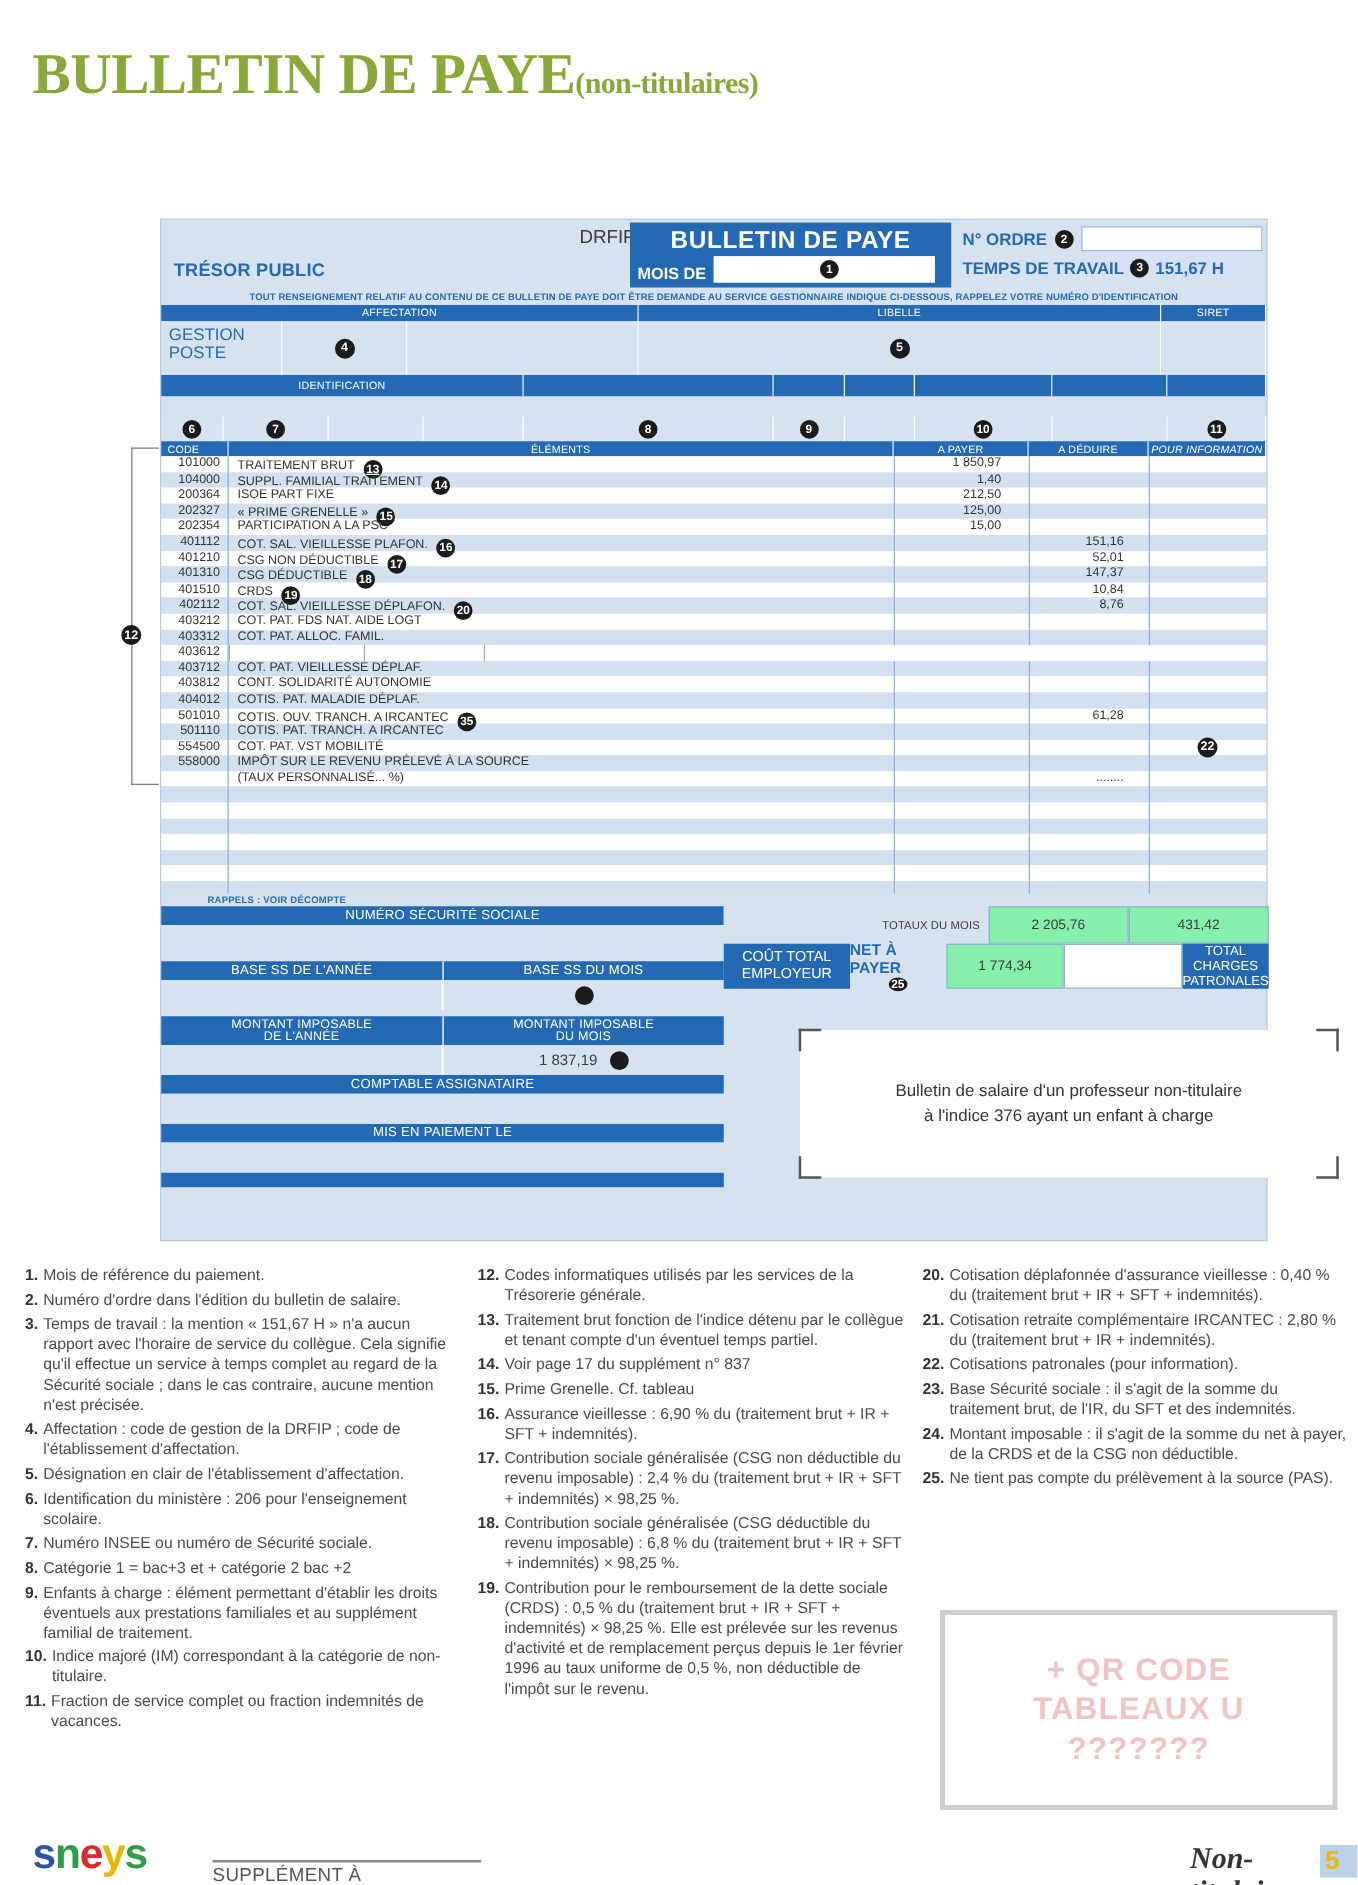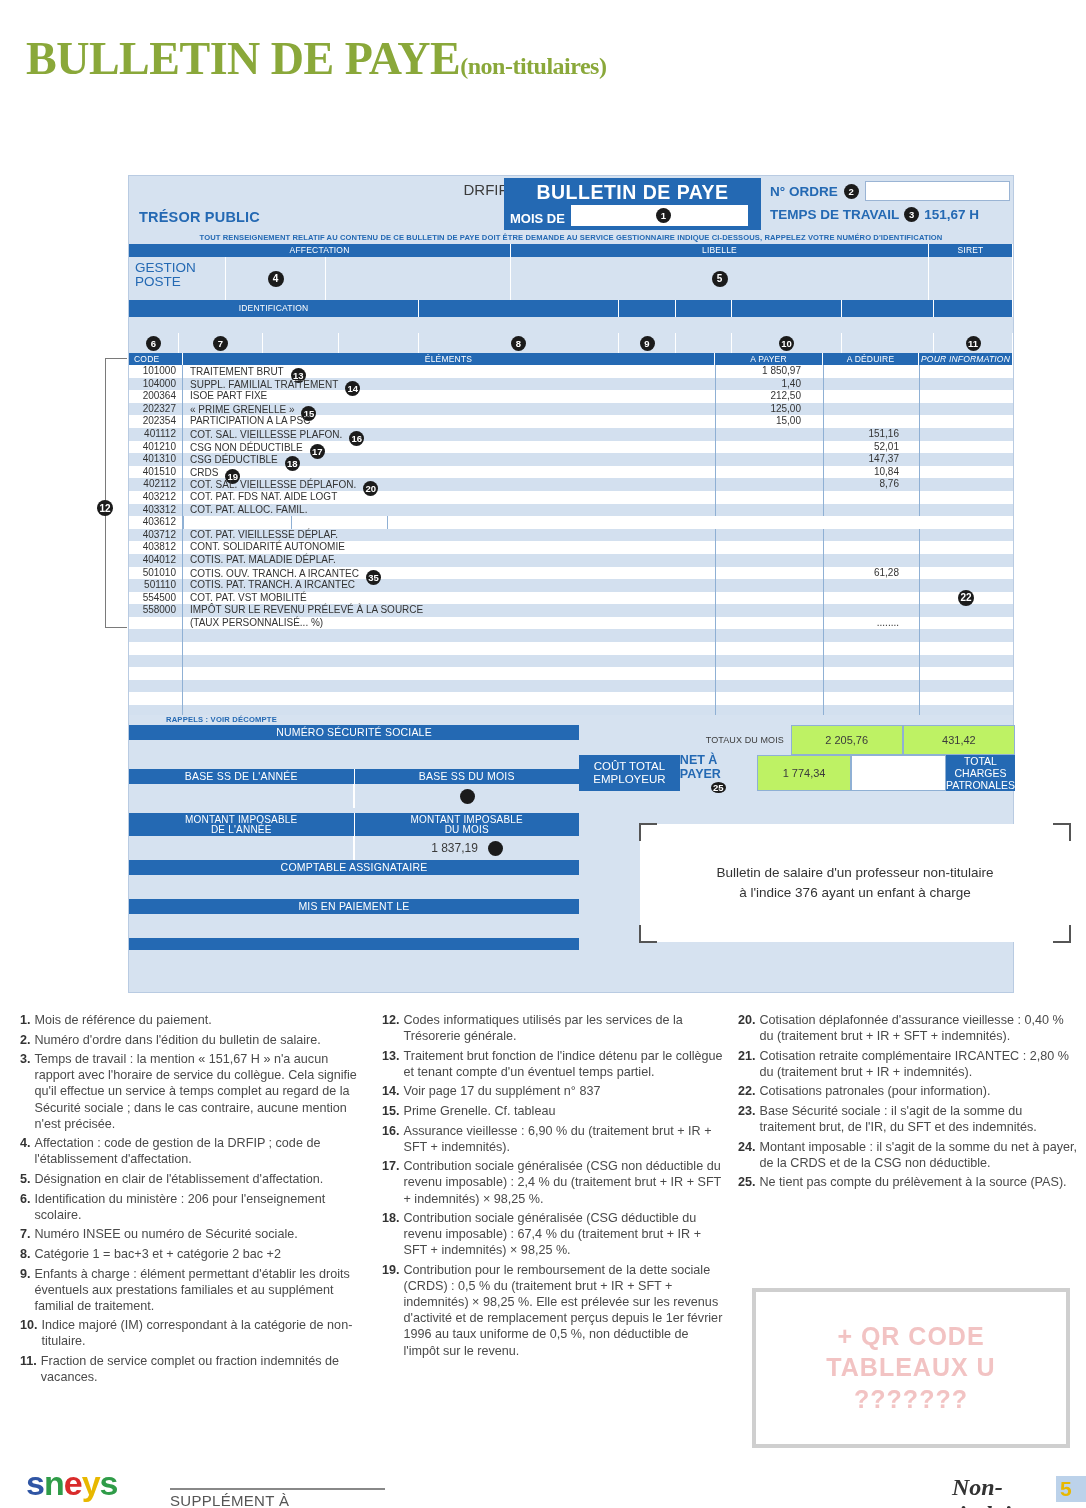--- a/index.html
+++ b/index.html
@@ -135,21 +135,21 @@
   
   #tot-block{position:absolute;left:450px;top:549px;width:436px;}
   #tot-row1{display:flex;height:30px;}
   #tot-row2{display:flex;height:36px;}
   .cout{background:#2469b3;color:#fff;width:122px;display:flex;align-items:center;justify-content:center;
         text-align:center;font-size:11.5px;line-height:1.1;}
   .tdm{background:#d6e2f0;width:93px;display:flex;align-items:center;justify-content:center;
        font-size:9px;color:#3b3b3b;letter-spacing:.1px;}
   .netpay{background:#d6e2f0;width:93px;display:flex;flex-direction:column;align-items:center;justify-content:center;
        color:#2469b3;font-weight:bold;font-size:12.5px;position:relative;}
-  .tval{background:#bef264;width:114px;border:1px solid #8fb0d4;box-sizing:border-box;
+  .tval{background:#86efac;width:114px;border:1px solid #8fb0d4;box-sizing:border-box;
         display:flex;align-items:center;justify-content:center;font-size:11px;}
   .tval.empty{background:#fff;}
   .tcp{background:#2469b3;color:#fff;flex:1;display:flex;align-items:center;justify-content:center;
        text-align:center;font-size:10.5px;line-height:1.15;}
   .blank-fill{background:#d6e2f0;}
 
   
   #notebox{
     position:absolute;left:511px;top:648px;width:430px;height:118px;
     background:#ffffff;
@@ -666,21 +666,21 @@
     <div class="note">
       <span class="num">16.</span>
       <span class="txt">Assurance vieillesse : 6,90 % du (traitement brut + IR + SFT + indemnités).</span>
     </div>
     <div class="note">
       <span class="num">17.</span>
       <span class="txt">Contribution sociale généralisée (CSG non déductible du revenu imposable) : 2,4 % du (traitement brut + IR + SFT + indemnités) × 98,25 %.</span>
     </div>
     <div class="note">
       <span class="num">18.</span>
-      <span class="txt">Contribution sociale généralisée (CSG déductible du revenu imposable) : 67,4 % du (traitement brut + IR + SFT + indemnités) × 98,25 %.</span>
+      <span class="txt">Contribution sociale généralisée (CSG déductible du revenu imposable) : 6,8 % du (traitement brut + IR + SFT + indemnités) × 98,25 %.</span>
     </div>
     <div class="note">
       <span class="num">19.</span>
       <span class="txt">Contribution pour le remboursement de la dette sociale (CRDS) : 0,5 % du (traitement brut + IR + SFT + indemnités) × 98,25 %. Elle est prélevée sur les revenus d'activité et de remplacement perçus depuis le 1er février 1996 au taux uniforme de 0,5 %, non déductible de l'impôt sur le revenu.</span>
     </div>
   </div>
 <div class="notes-col" id="notes-3">
     <div class="note">
       <span class="num">20.</span>
       <span class="txt">Cotisation déplafonnée d'assurance vieillesse : 0,40 % du (traitement brut + IR + SFT + indemnités).</span>

